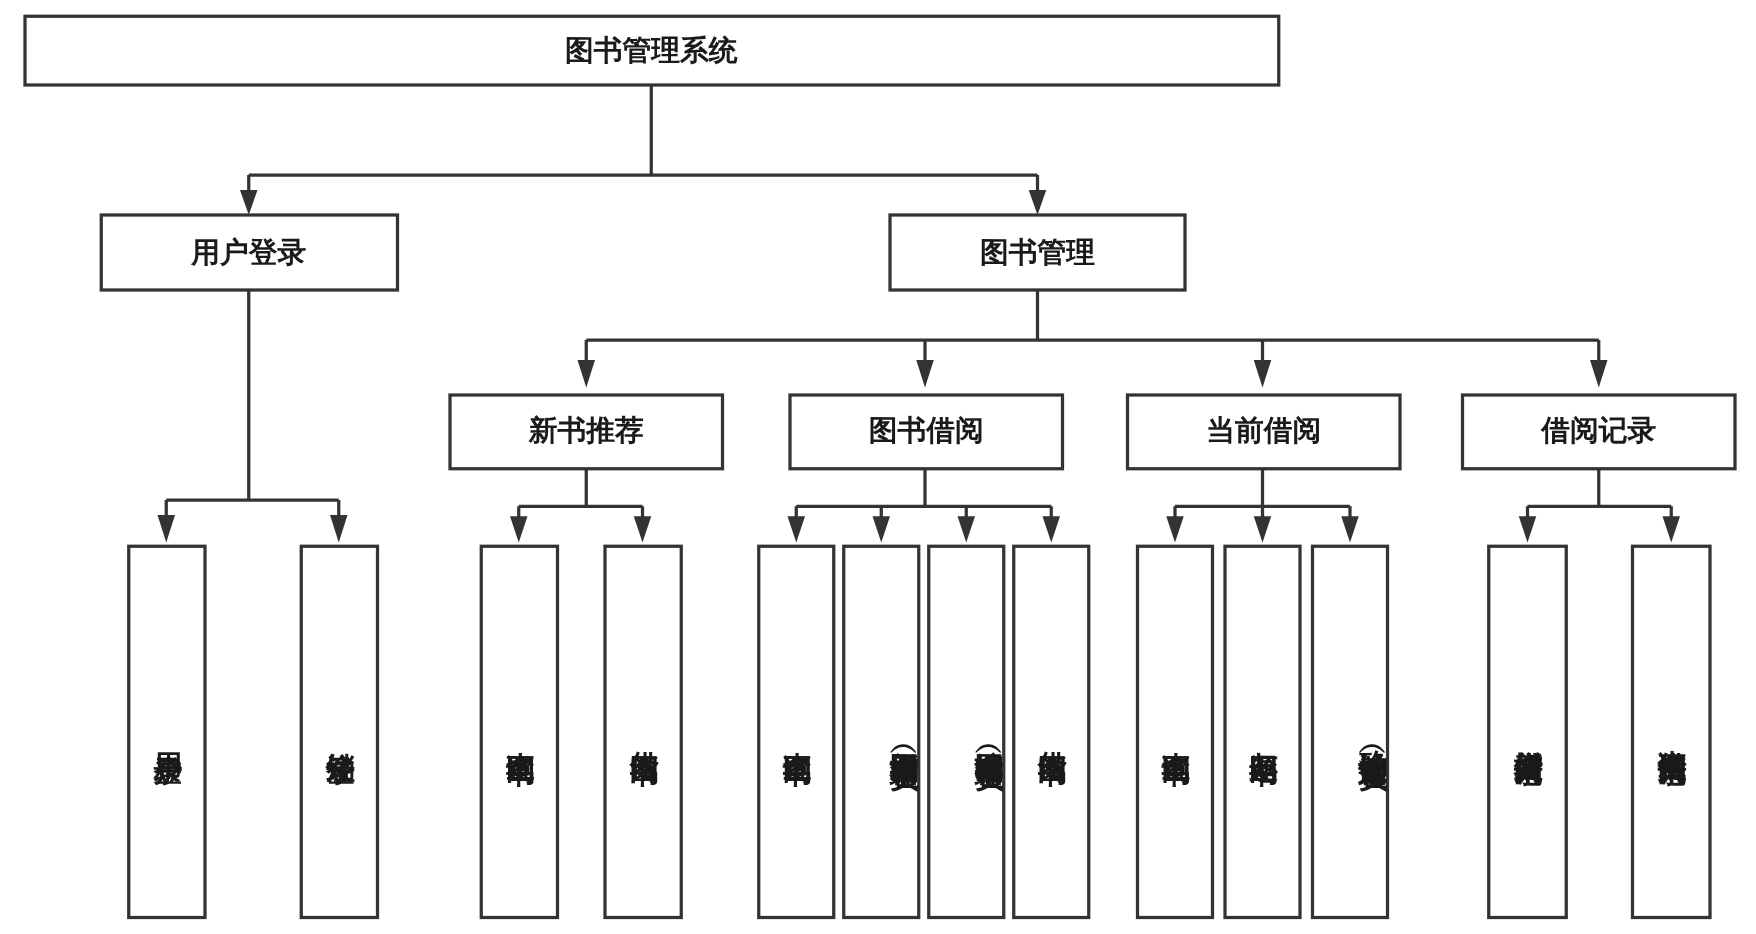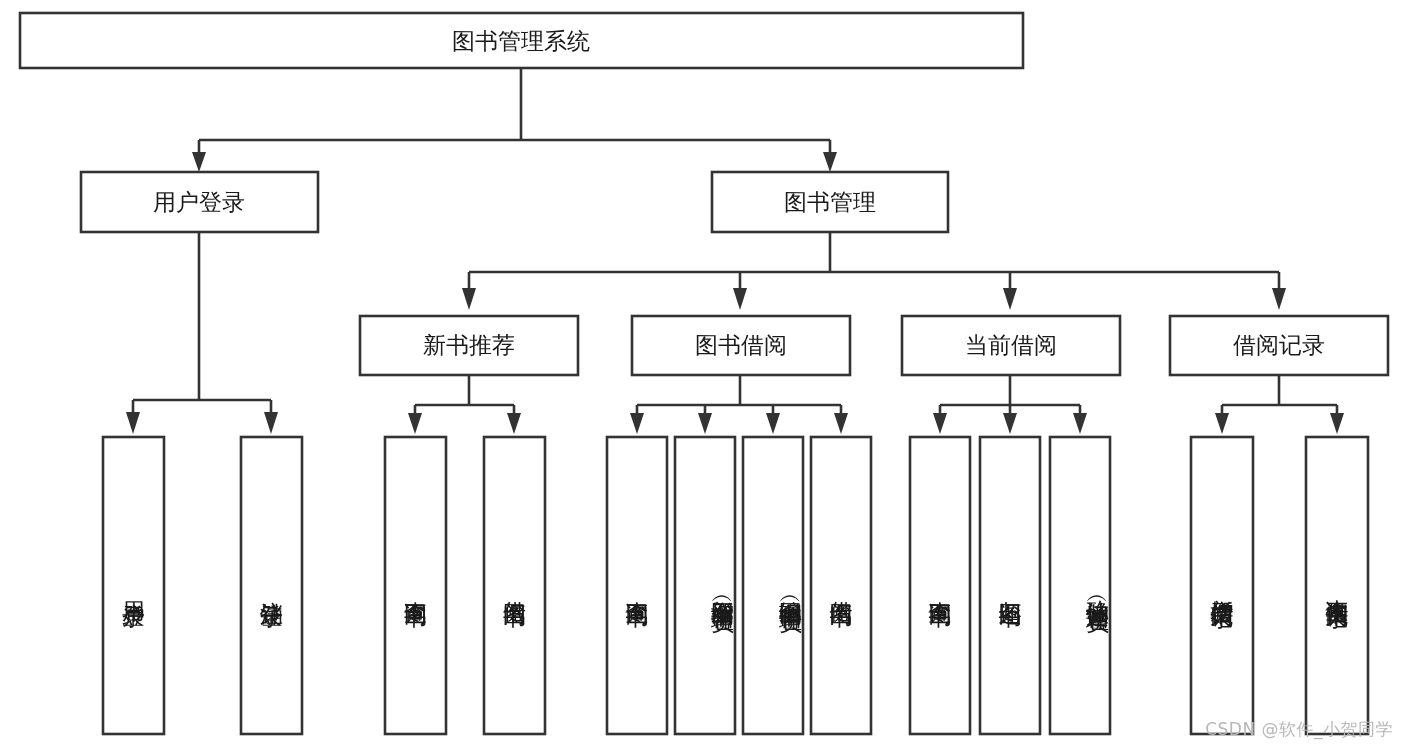--- a/index.html
+++ b/index.html
@@ -10,20 +10,21 @@
   }
   body {
     font-family: "DejaVu Sans", "Liberation Sans", sans-serif;
   }
   #diagram-root {
     position: relative;
     width: 1405px;
     height: 747px;
     background: #ffffff;
     overflow: hidden;
+    font-weight: bold;
   }
   svg.flow {
     position: absolute;
     left: 0;
     top: 0;
     width: 1405px;
     height: 747px;
     display: block;
   }
   .node-rect {
@@ -177,14 +178,13 @@
   <div class="node-label-v" style="left:607px; top:437px; width:60px; height:297px;">查询图书</div>
   <div class="node-label-v" style="left:675px; top:437px; width:60px; height:297px; align-items:flex-start; padding-top:6px; box-sizing:border-box;">新增图书（管理员）</div>
   <div class="node-label-v" style="left:743px; top:437px; width:60px; height:297px; align-items:flex-start; padding-top:6px; box-sizing:border-box;">编辑图书（管理员）</div>
   <div class="node-label-v" style="left:811px; top:437px; width:60px; height:297px;">借阅图书</div>
   <div class="node-label-v" style="left:910px; top:437px; width:60px; height:297px;">查询图书</div>
   <div class="node-label-v" style="left:980px; top:437px; width:60px; height:297px;">归还图书</div>
   <div class="node-label-v" style="left:1050px; top:437px; width:60px; height:297px; align-items:flex-start; padding-top:6px; box-sizing:border-box;">确认归还（管理员）</div>
   <div class="node-label-v" style="left:1191px; top:437px; width:62px; height:297px;">新增借阅记录</div>
   <div class="node-label-v" style="left:1306px; top:437px; width:62px; height:297px;">查询借阅记录</div>
 
-  <div class="watermark">CSDN @软件_小贺同学</div>
 </div>
 
 </body></html>

